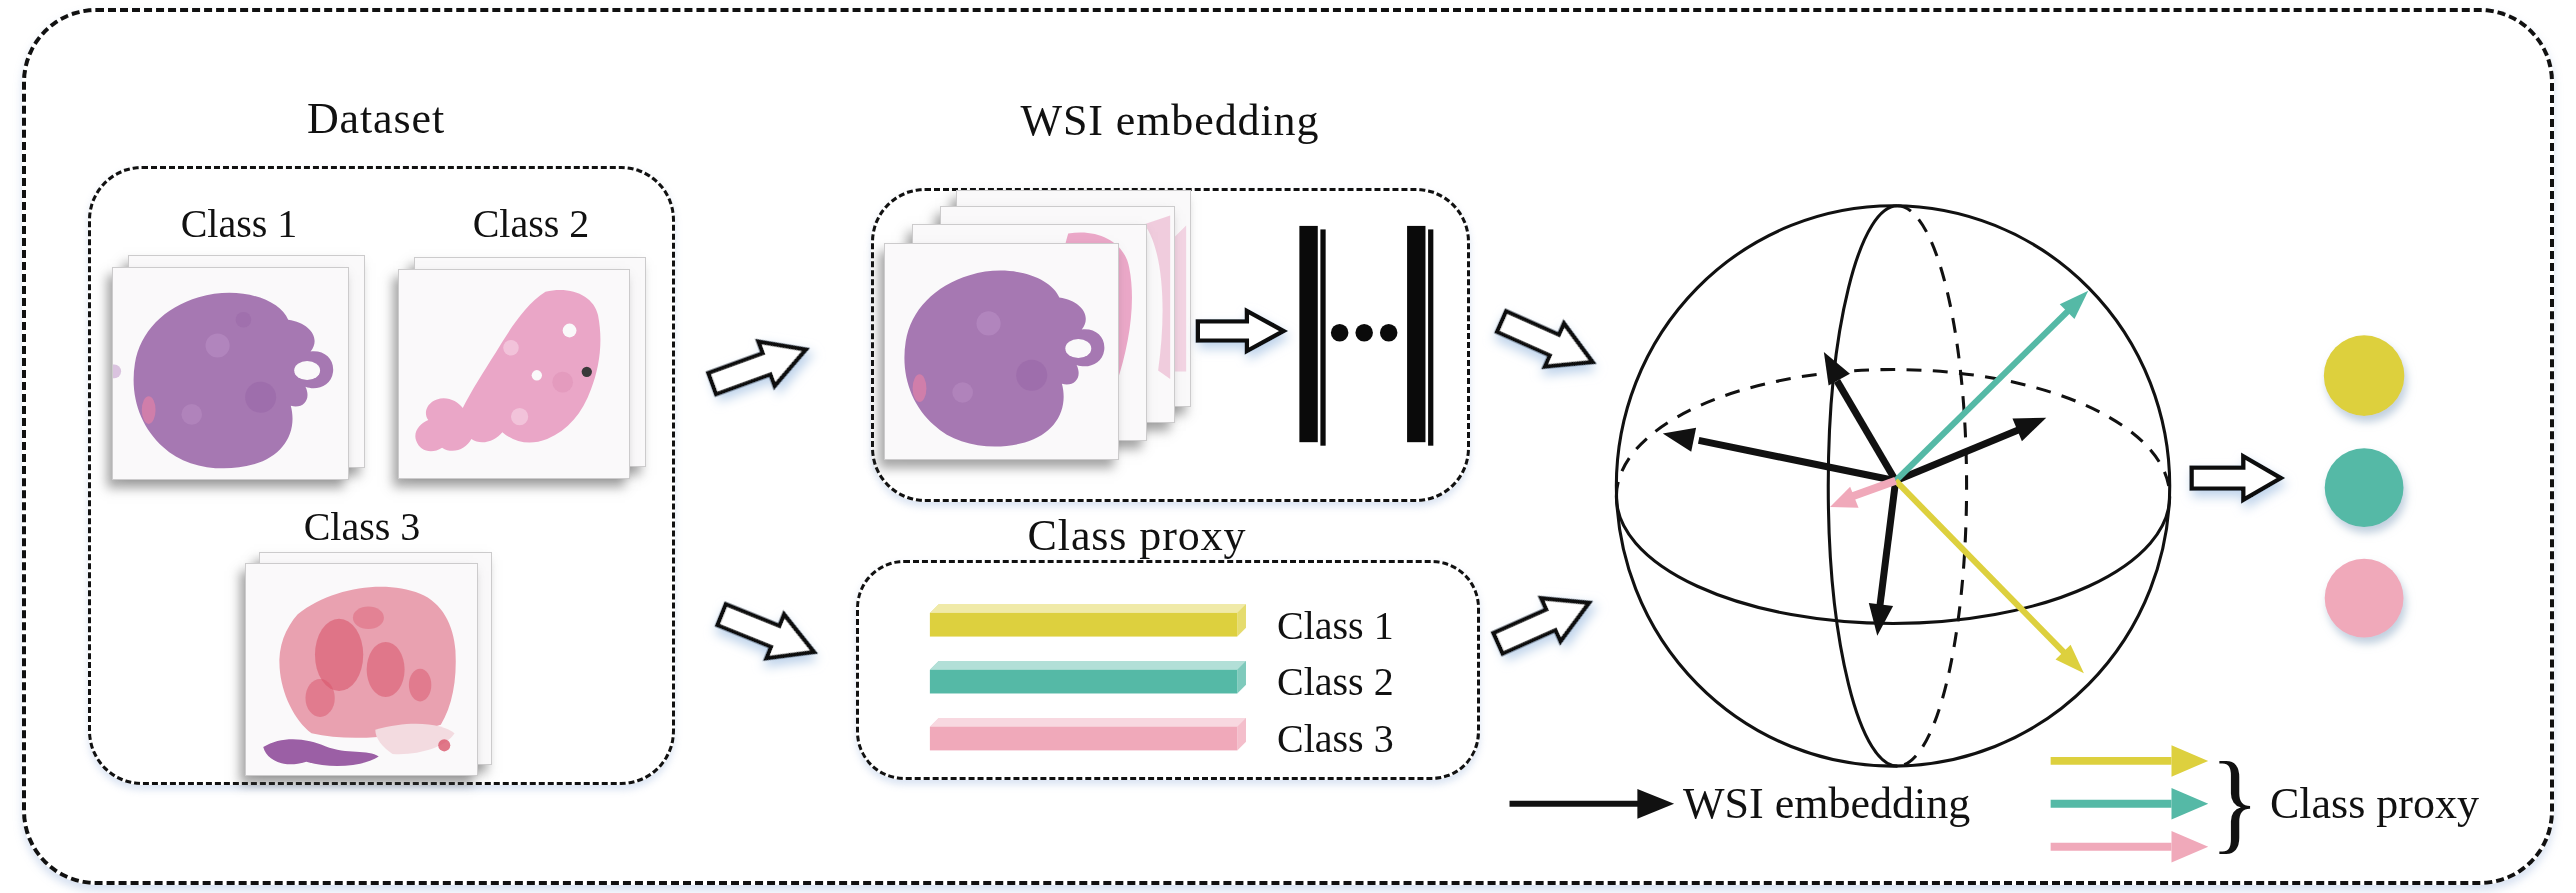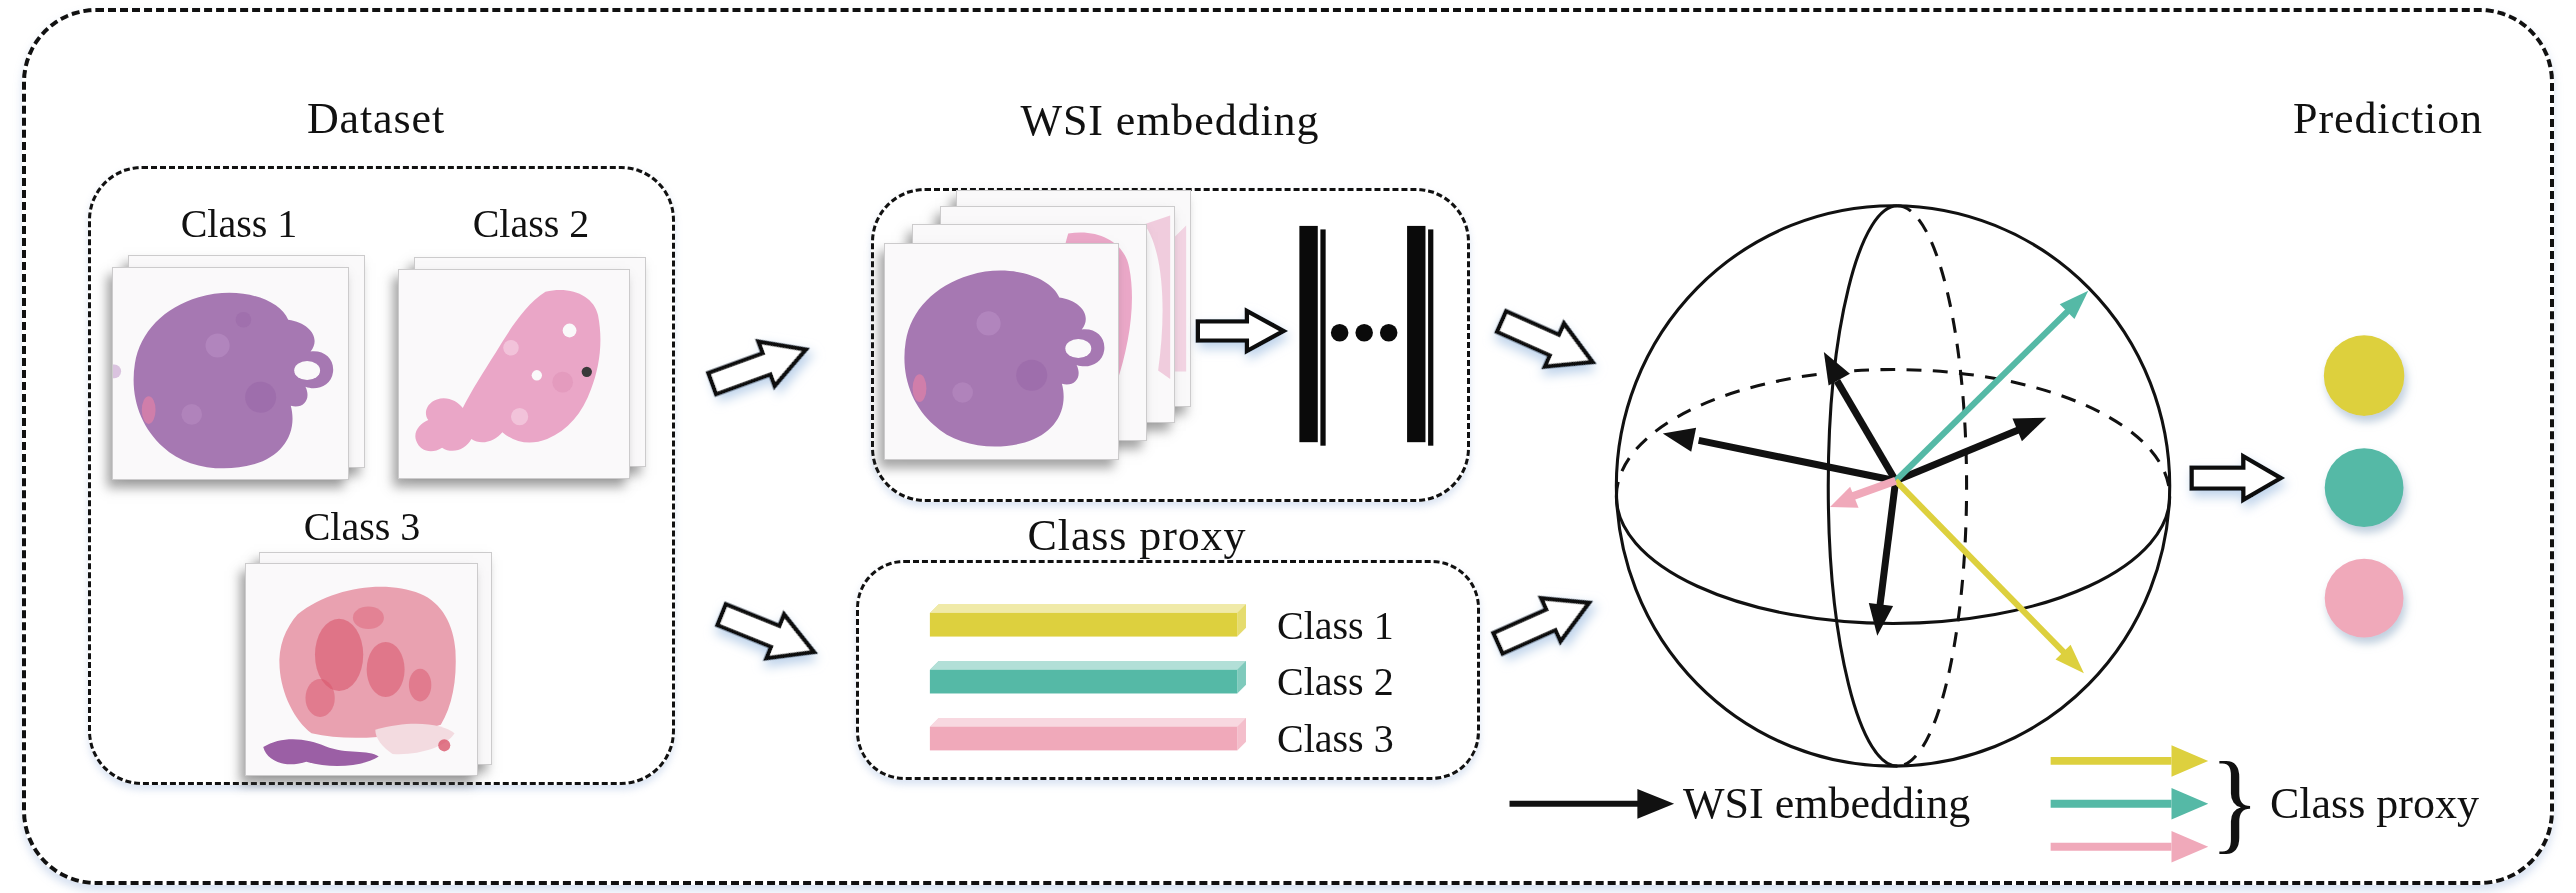--- a/index.html
+++ b/index.html
@@ -21,21 +21,20 @@
 </head>
 <body>
 
 <div id="canvas">
 
   <div class="dashedbox" style="left:22px;top:7.9px;width:2524px;height:869px;"></div>
 
   <div class="title" style="left:376px;top:93px;">Dataset</div>
   <div class="title" style="left:1170px;top:95px;">WSI  embedding</div>
   <div class="title" style="left:1137px;top:510px;">Class proxy</div>
-  <div class="title" style="left:2388px;top:93px;">Prediction</div>
 
   <div class="innerbox" style="left:88px;top:166px;width:581px;height:613px;"></div>
   <div class="classlabel" style="left:239px;top:200px;">Class 1</div>
   <div class="classlabel" style="left:531px;top:200px;">Class 2</div>
   <div class="classlabel" style="left:362px;top:503px;">Class 3</div>
 
   <div class="page" style="left:128px;top:255px;width:235px;height:211px;"></div>
   <div class="page" style="left:112px;top:267px;width:235px;height:211px;">
     <svg width="235" height="211" viewBox="0 0 270 245">
       <path d="M 98,34 C 145,20 192,36 202,60 C 228,64 240,82 228,97 C 244,95 256,106 254,121 C 252,137 235,143 222,138 C 229,152 220,164 205,160 C 213,190 197,218 162,228 C 126,238 82,232 57,208 C 30,184 18,148 24,111 C 30,74 58,46 98,34 Z" fill="#a678b2"></path>

